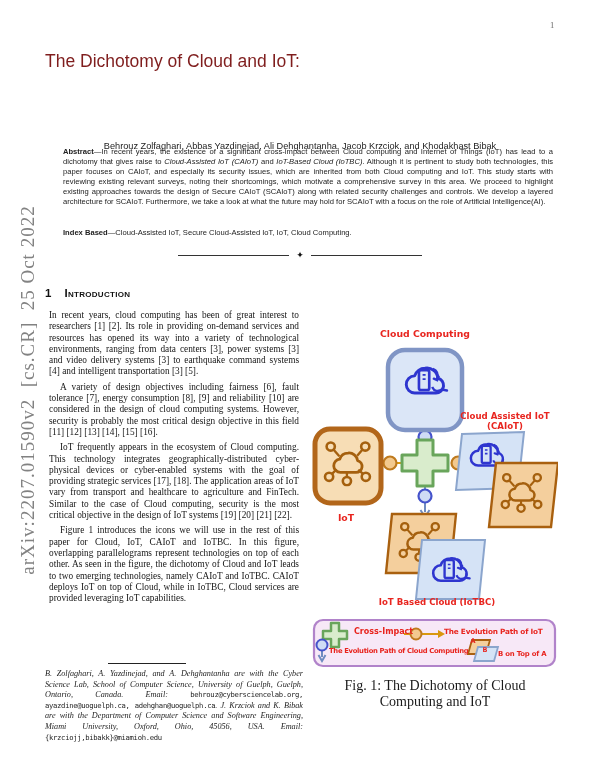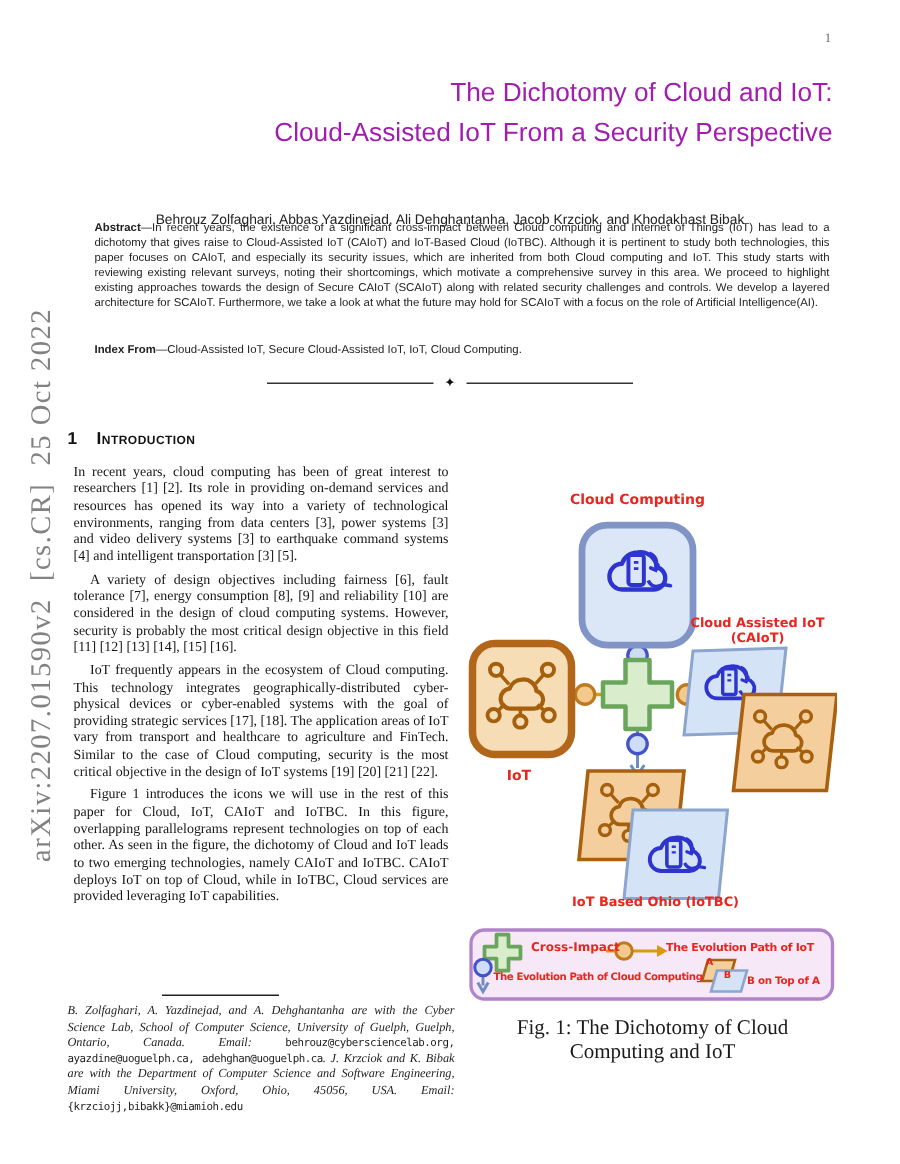--- a/index.html
+++ b/index.html
@@ -10,37 +10,37 @@
   .page-number{
     position:absolute;left:544px;top:20px;width:16px;text-align:center;
     font-family:"Liberation Serif",serif;font-size:8.5px;color:#666;
   }
   .arxiv-stamp{
     position:absolute;left:-182px;top:379px;width:420px;height:22px;
     transform:rotate(-90deg);text-align:center;white-space:pre;
     font-family:"Liberation Serif",serif;font-size:19px;color:#828282;letter-spacing:1px;
   }
   .paper-title{
-    position:absolute;left:45px;top:48px;width:510px;text-align:right;
-    font-family:"Liberation Sans",sans-serif;font-size:17.5px;line-height:27px;color:#a21caf;
+    position:absolute;left:45px;top:48px;width:510px;text-align:left;
+    font-family:"Liberation Sans",sans-serif;font-size:17.5px;line-height:27px;color:#7f1d1d;
   }
   .authors{
     position:absolute;left:45px;top:119px;width:510px;text-align:center;
     font-family:"Liberation Sans",sans-serif;font-size:9.2px;color:#222;margin-top:22px;
   }
   .abstract-block{
     position:absolute;left:63px;top:147px;width:490px;
     font-family:"Liberation Sans",sans-serif;font-size:7.6px;line-height:10px;
     text-align:justify;color:#222;
   }
   .index-terms{
     position:absolute;left:63px;top:228px;width:490px;
     font-family:"Liberation Sans",sans-serif;font-size:7.6px;line-height:10px;color:#222;
   }
-  .b{font-weight:bold}.i{}
+  .b{font-weight:bold}.i{font-style:italic}
   .divider{
     position:absolute;left:178px;top:249px;width:244px;height:12px;
     display:flex;align-items:center;gap:7px;
   }
   .divider .line{flex:1;border-top:1.4px solid #333;height:0;}
   .divider .diamond{font-size:9px;color:#111;line-height:1;}
   .left-col{position:absolute;left:45px;top:287px;width:258px;}
   .section-heading{
     font-family:"Liberation Sans",sans-serif;font-size:11.5px;font-weight:bold;
     color:#111;margin:0 0 11px 0;
@@ -81,28 +81,27 @@
 </style>
 </head>
 <body>
 
 <div class="page-number">1</div>
 
 <div class="arxiv-stamp">arXiv:2207.01590v2  [cs.CR]  25 Oct 2022</div>
 
 <div class="paper-title">
   <div>The Dichotomy of Cloud and IoT:</div>
-  <div>Cloud-Assisted IoT From a Security Perspective</div>
 </div>
 
 <div class="authors">Behrouz Zolfaghari, Abbas Yazdinejad, Ali Dehghantanha, Jacob Krzciok, and Khodakhast Bibak</div>
 
 <div class="abstract-block"><span class="b">Abstract</span><span>—In recent years, the existence of a significant cross-impact between Cloud computing and Internet of Things (IoT) has lead to a dichotomy that gives raise to </span><span class="i">Cloud-Assisted IoT (CAIoT)</span><span> and </span><span class="i">IoT-Based Cloud (IoTBC)</span><span>. Although it is pertinent to study both technologies, this paper focuses on CAIoT, and especially its security issues, which are inherited from both Cloud computing and IoT. This study starts with reviewing existing relevant surveys, noting their shortcomings, which motivate a comprehensive survey in this area. We proceed to highlight existing approaches towards the design of Secure CAIoT (SCAIoT) along with related security challenges and controls. We develop a layered architecture for SCAIoT. Furthermore, we take a look at what the future may hold for SCAIoT with a focus on the role of Artificial Intelligence(AI).</span></div>
 
-<div class="index-terms"><span class="b">Index From</span><span>—Cloud-Assisted IoT, Secure Cloud-Assisted IoT, IoT, Cloud Computing.</span></div>
+<div class="index-terms"><span class="b">Index Based</span><span>—Cloud-Assisted IoT, Secure Cloud-Assisted IoT, IoT, Cloud Computing.</span></div>
 
 <div class="divider">
   <span class="line"></span>
   <span class="diamond">✦</span>
   <span class="line"></span>
 </div>
 
 <div class="left-col">
   <h2 class="section-heading"><span class="num">1</span><span class="sc">Introduction</span></h2>
   <p class="no-indent">In recent years, cloud computing has been of great interest to researchers [1] [2]. Its role in providing on-demand services and resources has opened its way into a variety of technological environments, ranging from data centers [3], power systems [3] and video delivery systems [3] to earthquake command systems [4] and intelligent transportation [3] [5].</p>
@@ -196,21 +195,21 @@
       </g>
     </g>
   </svg>
 
   <div class="fig-label lbl-cloud">Cloud Computing</div>
   <div class="fig-label lbl-caiot">
     <div>Cloud Assisted IoT</div>
     <div>(CAIoT)</div>
   </div>
   <div class="fig-label lbl-iot">IoT</div>
-  <div class="fig-label lbl-iotbc">IoT Based Ohio (IoTBC)</div>
+  <div class="fig-label lbl-iotbc">IoT Based Cloud (IoTBC)</div>
   <div class="fig-label lbl-cross">Cross-Impact</div>
   <div class="fig-label lbl-evo-iot">The Evolution Path of IoT</div>
   <div class="fig-label lbl-evo-cloud">The Evolution Path of Cloud Computing</div>
   <div class="fig-label lbl-btop">B on Top of A</div>
   <div class="fig-label lbl-a">A</div>
   <div class="fig-label lbl-b">B</div>
   <div class="fig-caption">Fig. 1: The Dichotomy of Cloud Computing and IoT</div>
 </div>
 
 </body></html>

